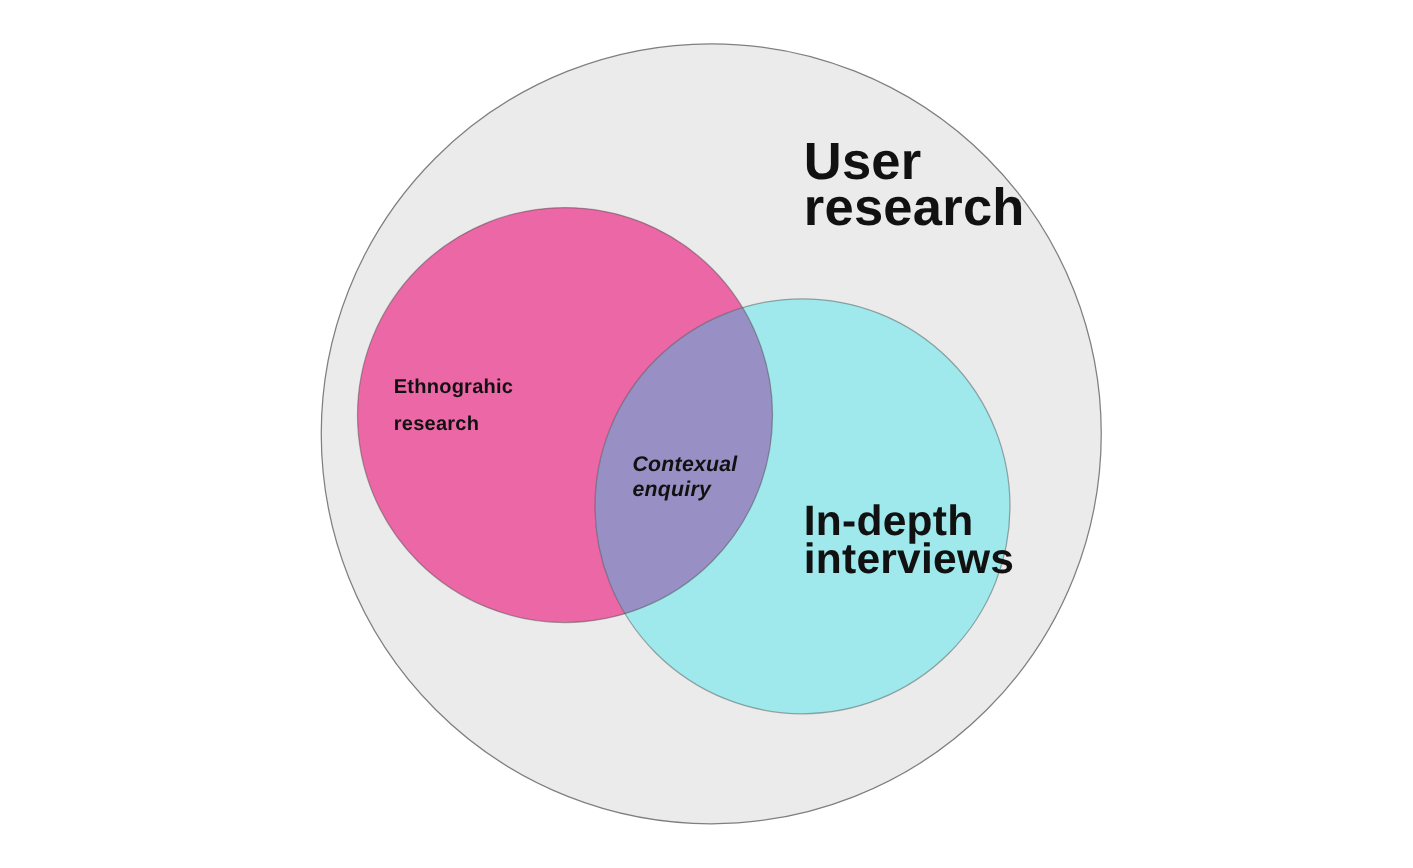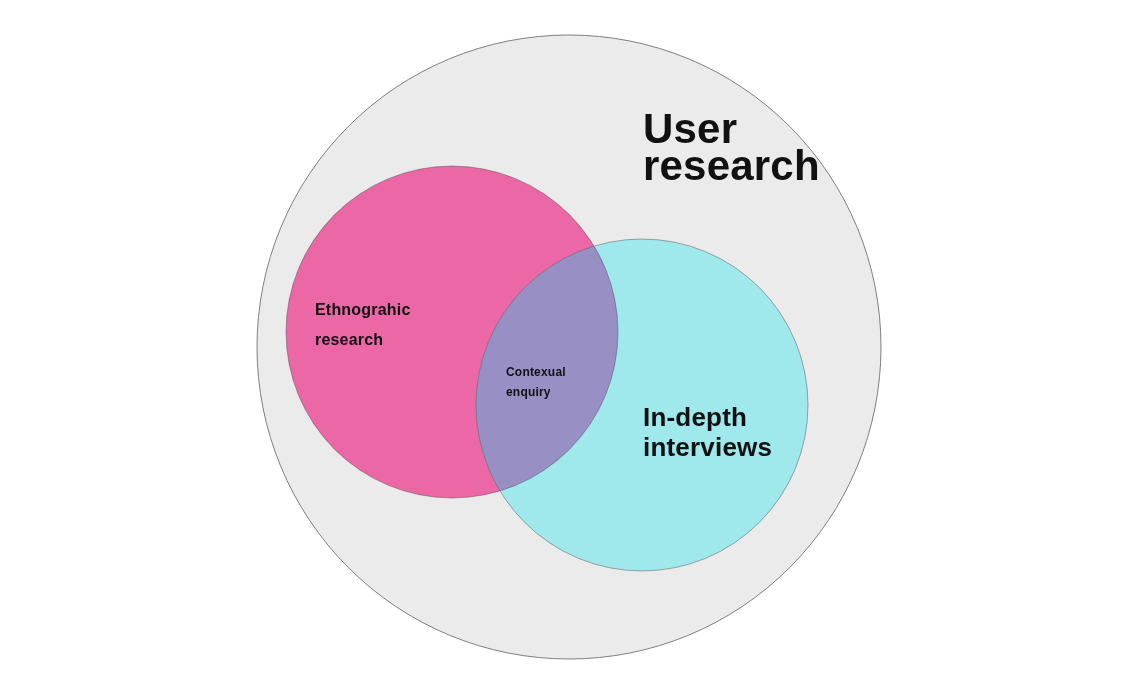--- a/index.html
+++ b/index.html
@@ -39,28 +39,29 @@
   }
   .label-set-a {
     left: 315px;
     top: 295px;
     font-size: 16px;
     line-height: 30px;
   }
   .label-set-b {
     left: 643px;
     top: 402px;
-    font-size: 26px;
+    font-size: 34px;
     line-height: 30px;
   }
   .label-intersection {
     left: 506px;
     top: 362px;
-    font-size: 12px;
+    font-size: 17px;
     line-height: 20px;
+    font-style: italic;
   }
 </style>
 </head>
 <body>
 
 <div class="stage">
 
   <svg class="venn-svg" viewBox="0 0 1130 694" xmlns="http://www.w3.org/2000/svg">
     <defs>
       <clipPath id="clip-set-a">

